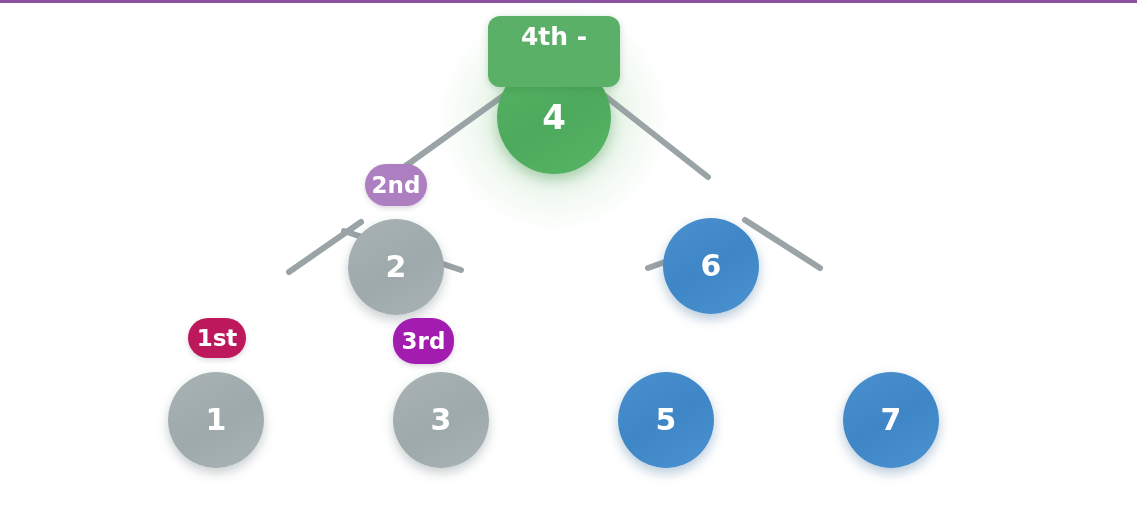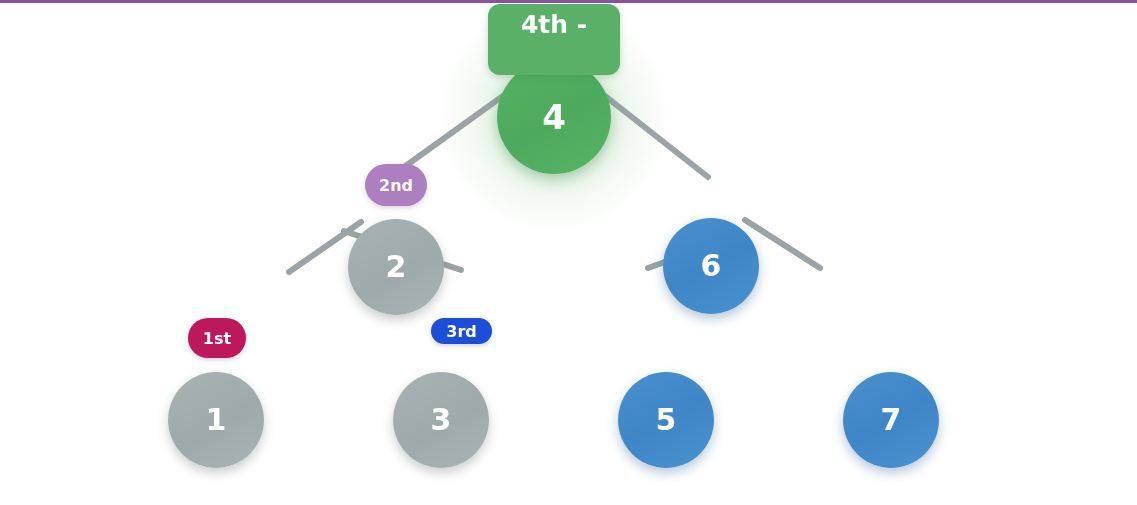--- a/index.html
+++ b/index.html
@@ -73,31 +73,31 @@
     box-shadow: 0 5px 14px rgba(45,130,60,0.35);
   }
 
   
   .rank-badge {
     position: absolute;
     display: flex; align-items: center; justify-content: center;
     background: #ad7fc0;
     color: #ffffff;
     font-weight: bold;
-    font-size: 16px;
+    font-size: 23px;
     border-radius: 22px;
     box-shadow: 0 2px 5px rgba(90,55,110,0.22);
     user-select: none;
     box-sizing: border-box;
   }
 
   
   #median-tooltip {
     position: absolute;
-    left: 488px; top: 4px;
+    left: 488px; top: 16px;
     width: 132px; height: 71px;
     background: #59b066;
     border-radius: 12px;
     color: #ffffff;
     font-weight: bold;
     font-size: 25px;
     line-height: 31px;
     text-align: center;
     padding-top: 5px;
     box-sizing: border-box;
@@ -144,20 +144,20 @@
         <span class="node-label">5</span>
       </div>
       <div class="node blue leafsize" style="left: 843px; top: 372px; width: 96px; height: 96px;">
         <span class="node-label">7</span>
       </div>
     </div>
 
   <div id="badge-layer">
       <div class="rank-badge" style="left: 188px; top: 318px; width: 58px; height: 40px; background: #be185d;">1st</div>
       <div class="rank-badge" style="left: 365px; top: 164px; width: 62px; height: 42px; background: rgb(173, 127, 192);">2nd</div>
-      <div class="rank-badge" style="left: 431px; top: 318px; width: 61px; height: 26px; background: #1d4ed8;">3rd</div>
+      <div class="rank-badge" style="left: 393px; top: 318px; width: 61px; height: 46px; background: #a21caf;">3rd</div>
     </div>
 
   <div id="median-tooltip" style="background: rgb(89, 176, 102); color: rgb(255, 255, 255);">
     <span class="tt-line">4th -</span>
   </div>
 
 </div>
 
 </body></html>

